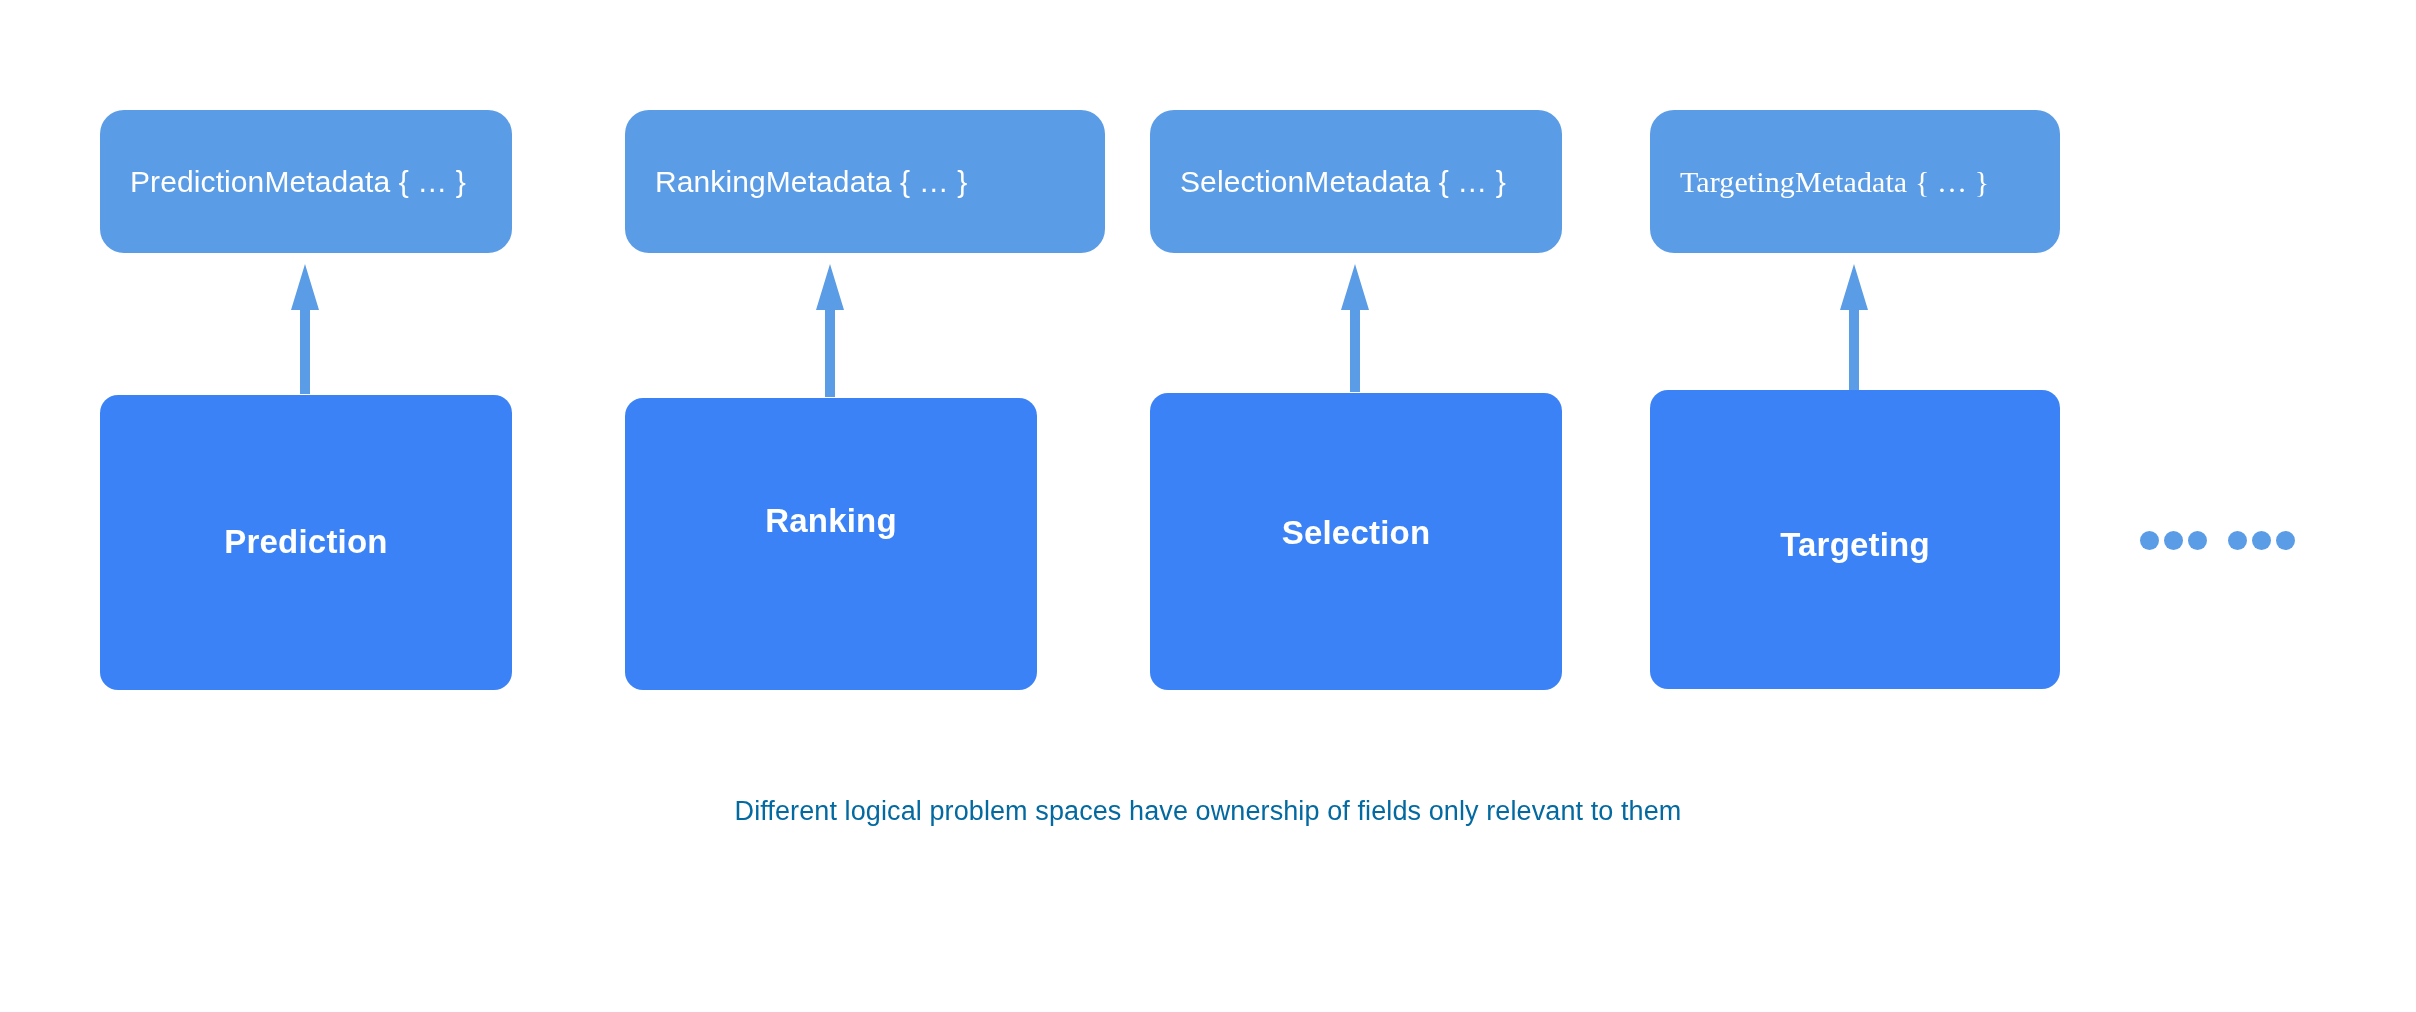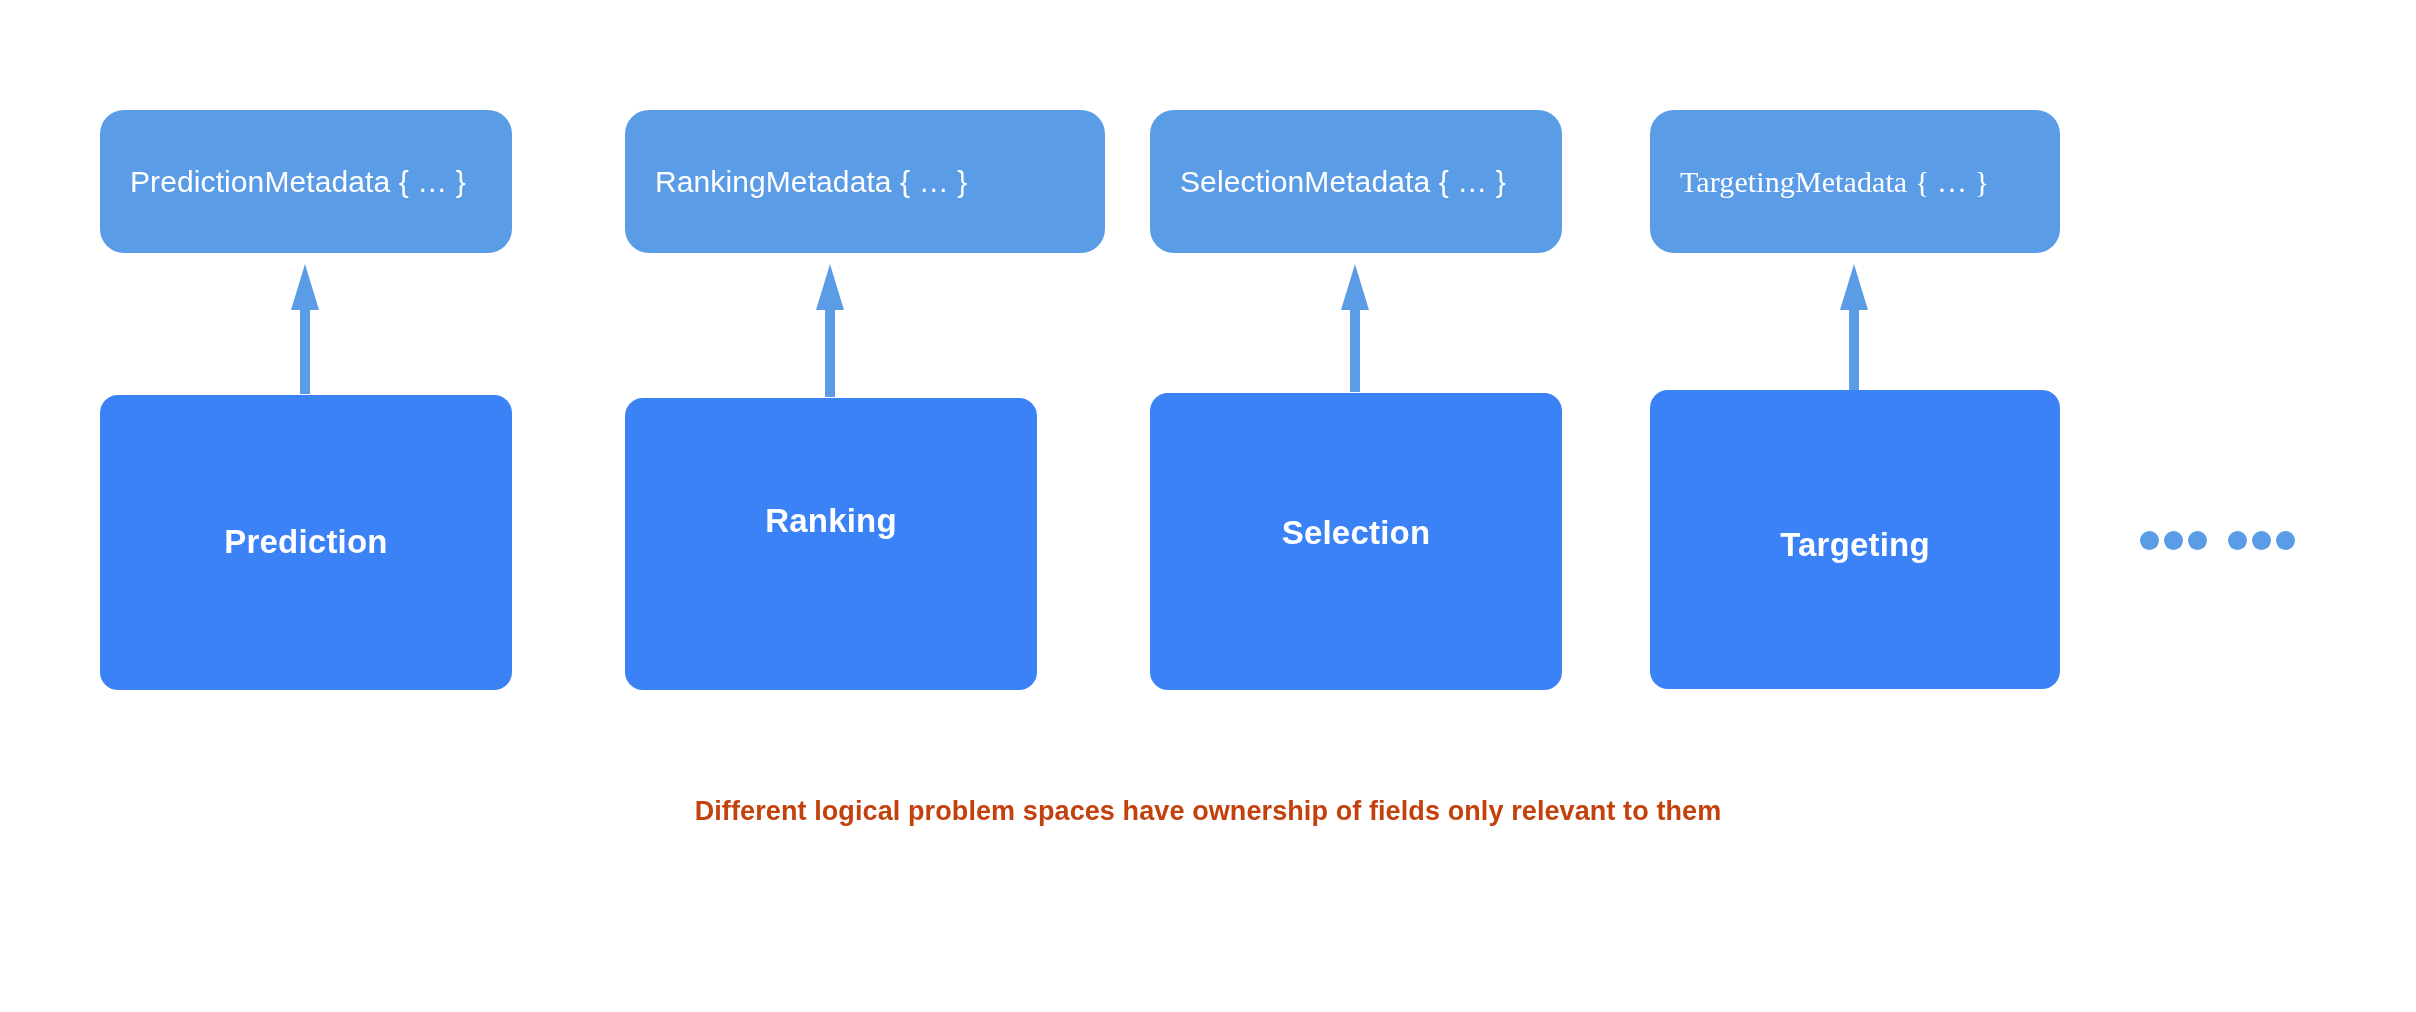--- a/index.html
+++ b/index.html
@@ -89,23 +89,23 @@
   }
   .dot:last-child { margin-right: 0; }
   .cluster-gap { width: 21px; height: 1px; }
 
   
   .caption {
     position: absolute;
     left: 0;
     right: 0;
     text-align: center;
-    color: #c2410c;
+    color: #0369a1;
     font-size: 27px;
-    font-weight: 700;
+    font-weight: 400;
     letter-spacing: 0.1px;
     white-space: nowrap;
   }
 </style>
 </head>
 <body>
 
 <div id="canvas">
 
   <div class="column">

